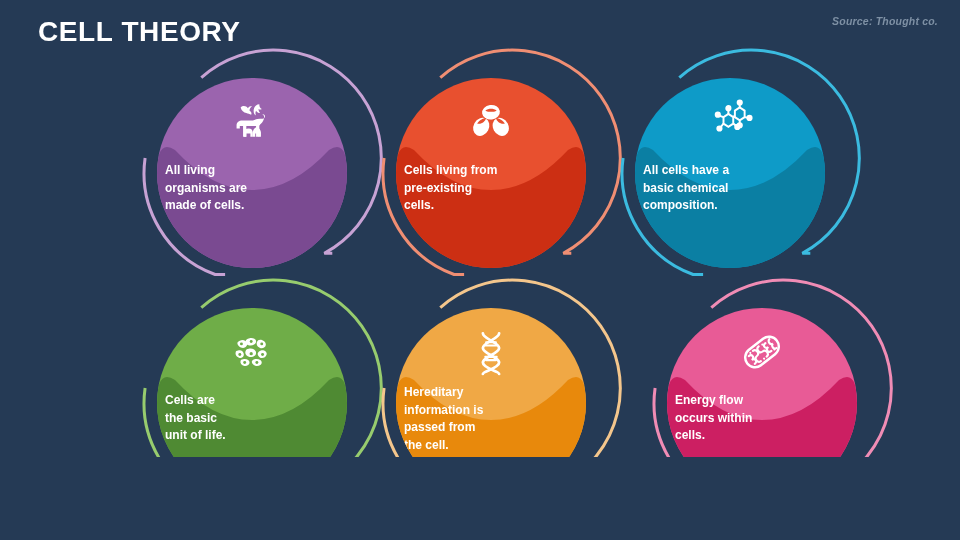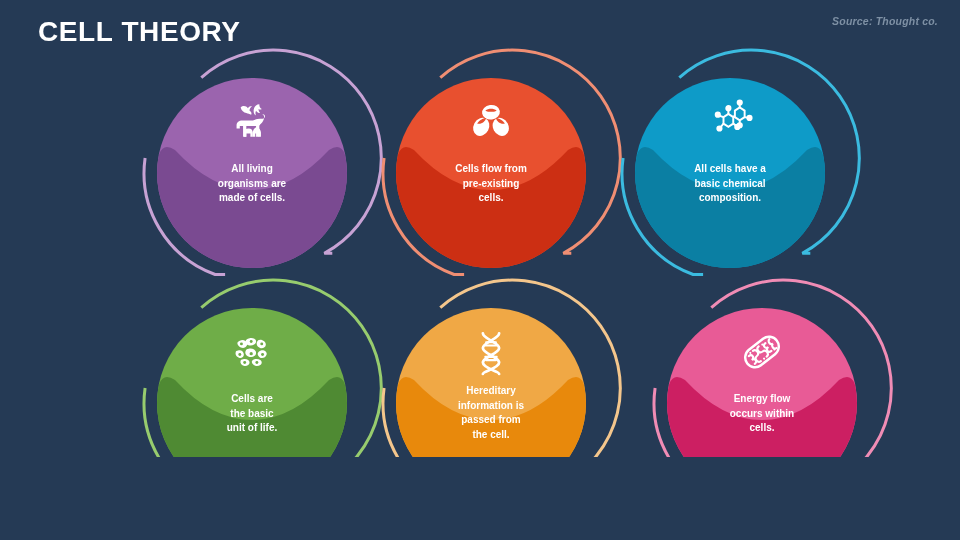--- a/index.html
+++ b/index.html
@@ -86,23 +86,22 @@
   }
   .card .icon-wrap svg {
     width: 52px;
     height: 52px;
   }
   .card .caption {
     position: absolute;
     left: 8px;
     top: 84px;
     width: 174px;
-    text-align: center;
     color: #FFFFFF;
-    font-size: 10px;
+    font-size: 12px;
     font-weight: bold;
     line-height: 1.47;
     white-space: pre-line;
   }
   .card.four-line .caption { top: 76px; }
 
   
   #card-1 { left: 137px; top: 66px; }
   #card-2 { left: 376px; top: 66px; }
   #card-3 { left: 615px; top: 66px; }
@@ -156,21 +155,21 @@
       <div class="icon-wrap">
         <svg viewBox="0 0 64 64" fill="#FFFFFF">
           <ellipse cx="32" cy="20" rx="11" ry="9" transform="rotate(-8 32 20)"></ellipse>
           <path d="M25 18c4-3 10-3 14 0-4 2-10 2-14 0z" fill="#E8502F"></path>
           <ellipse cx="20" cy="38" rx="9.5" ry="11.5" transform="rotate(28 20 38)"></ellipse>
           <path d="M15 34c2-4 7-7 11-7-1 4-5 8-11 7z" fill="#E8502F"></path>
           <ellipse cx="44" cy="38" rx="9.5" ry="11.5" transform="rotate(-28 44 38)"></ellipse>
           <path d="M49 34c-2-4-7-7-11-7 1 4 5 8 11 7z" fill="#E8502F"></path>
         </svg>
       </div>
-      <div class="caption">Cells flow from
+      <div class="caption">Cells living from
 pre-existing
 cells.</div>
     </div>
   </div>
 
   <div class="card" id="card-3">
     <svg class="arc-layer" viewBox="0 0 230 230">
       <path class="arc-path" fill="none" stroke-width="3" stroke-linecap="butt" d="M64.3,11.6 A108,108 0 1 1 187.3,187.3 L195.3,187.3" stroke="#3BBBE0"></path>
       <path class="arc-tail" fill="none" stroke-width="3" stroke-linecap="butt" d="M8.1,92.0 A108,108 0 0 0 78.1,208.5 L88.1,208.5" stroke="#3BBBE0"></path>
     </svg>

